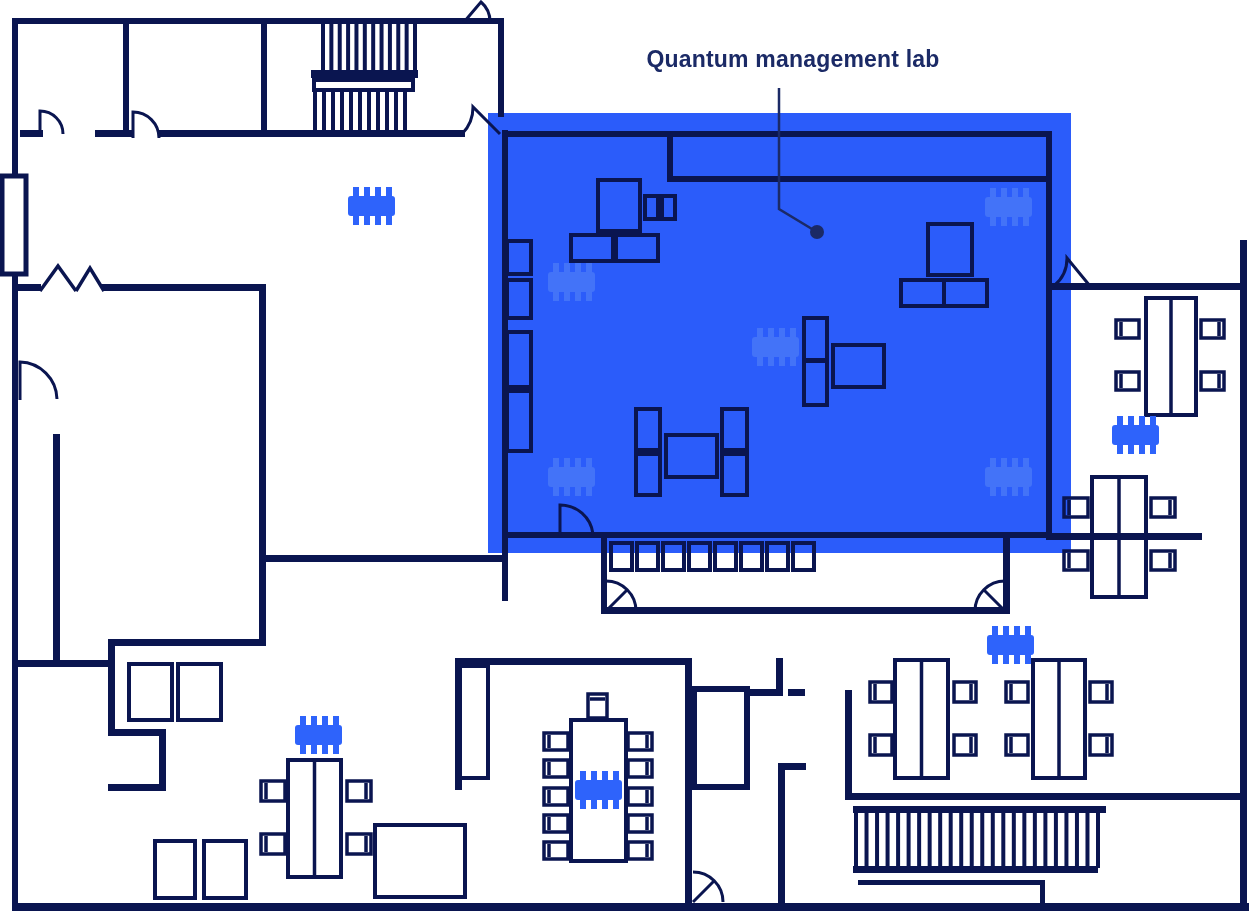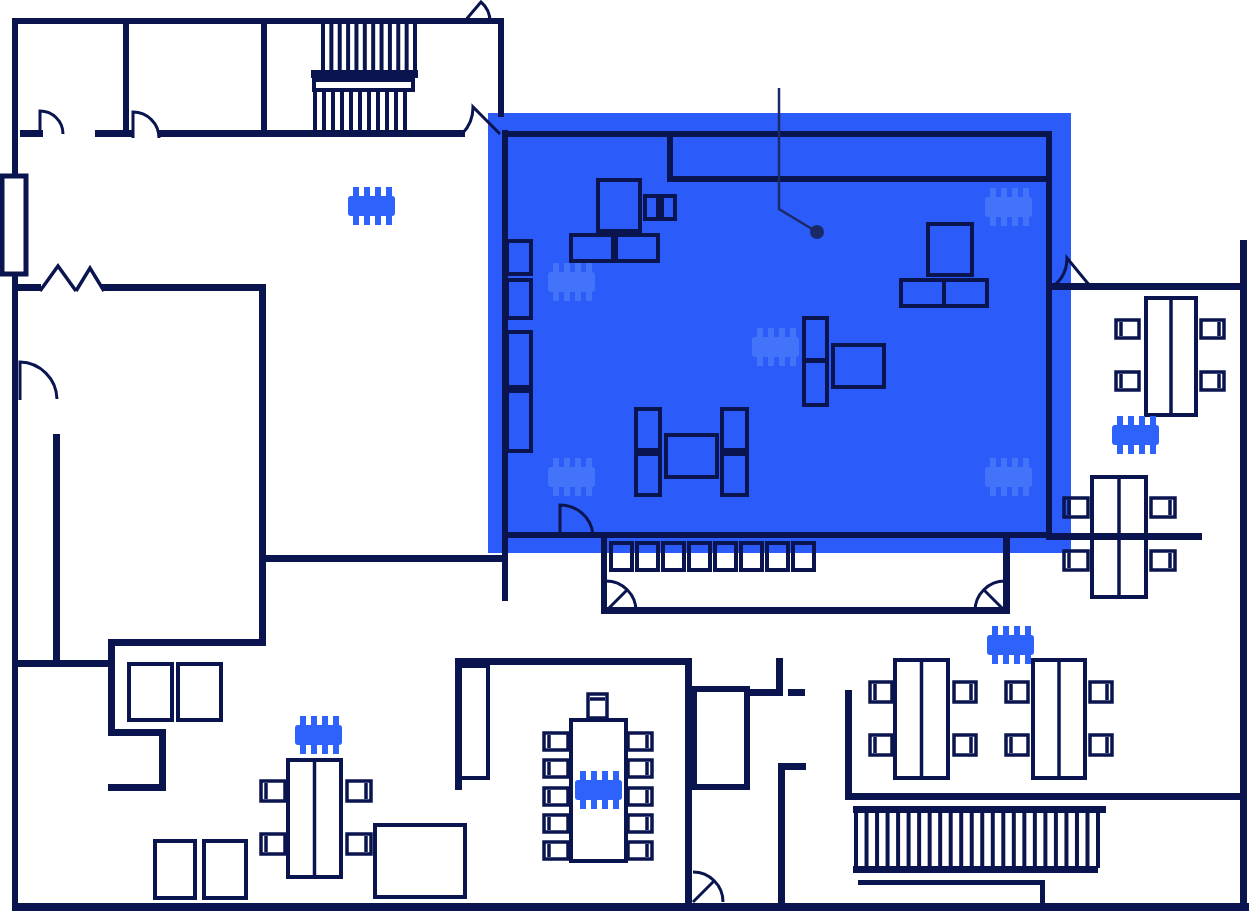--- a/index.html
+++ b/index.html
@@ -318,13 +318,14 @@
       <path d="M560,536 L560,505 A33 33 0 0 1 593,534" fill="none" stroke="#0a1550" stroke-width="3"></path>
       <path d="M1054,286 A36 36 0 0 0 1067,258 L1090,286" fill="none" stroke="#0a1550" stroke-width="3"></path>
       <path d="M606,581 A30 30 0 0 1 636,611 M606,611 L628,589" fill="none" stroke="#0a1550" stroke-width="3"></path>
       <path d="M1005,581 A30 30 0 0 0 975,611 M1005,611 L983,589" fill="none" stroke="#0a1550" stroke-width="3"></path>
       <path d="M693,872 A30 30 0 0 1 723,902 M693,902 L715,880" fill="none" stroke="#0a1550" stroke-width="3"></path>
       <path d="M40,291 L58,266 L76,291" fill="#ffffff" stroke="#0a1550" stroke-width="3.5"></path>
       <path d="M76,291 L90,268 L104,291" fill="#ffffff" stroke="#0a1550" stroke-width="3.5"></path>
       <polyline points="779,88 779,209 812,229" fill="none" stroke="#1b2a66" stroke-width="2.5"></polyline>
       <circle cx="817" cy="232" r="7" fill="#1b2a66"></circle>
     </svg>
+  <div id="room-label" style="left: 793px; top: 46px; color: rgb(27, 42, 102);">Quantum management lab</div>
 </div>
 
 </body></html>

